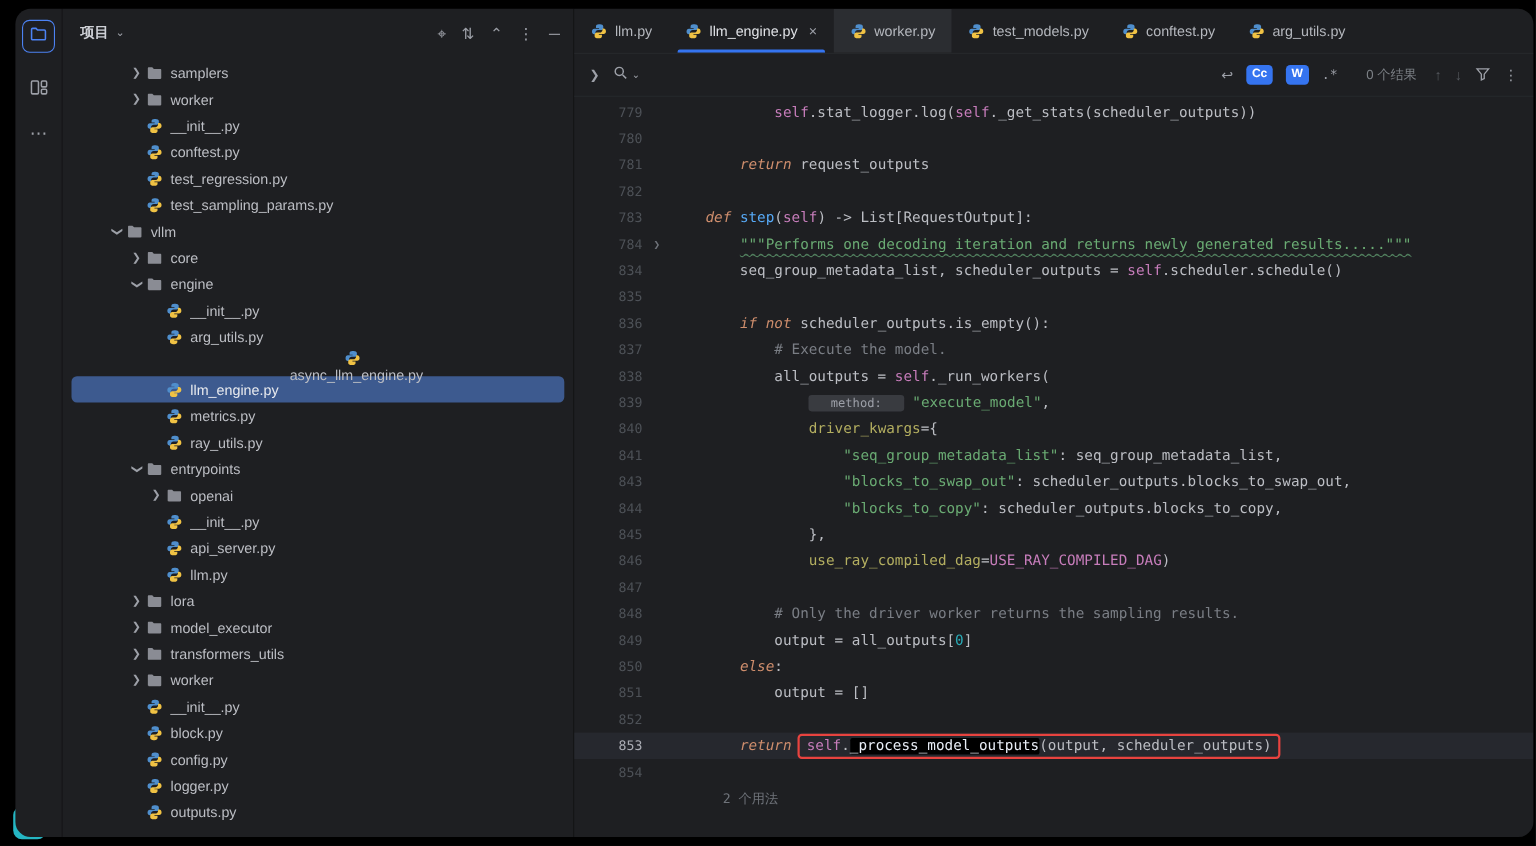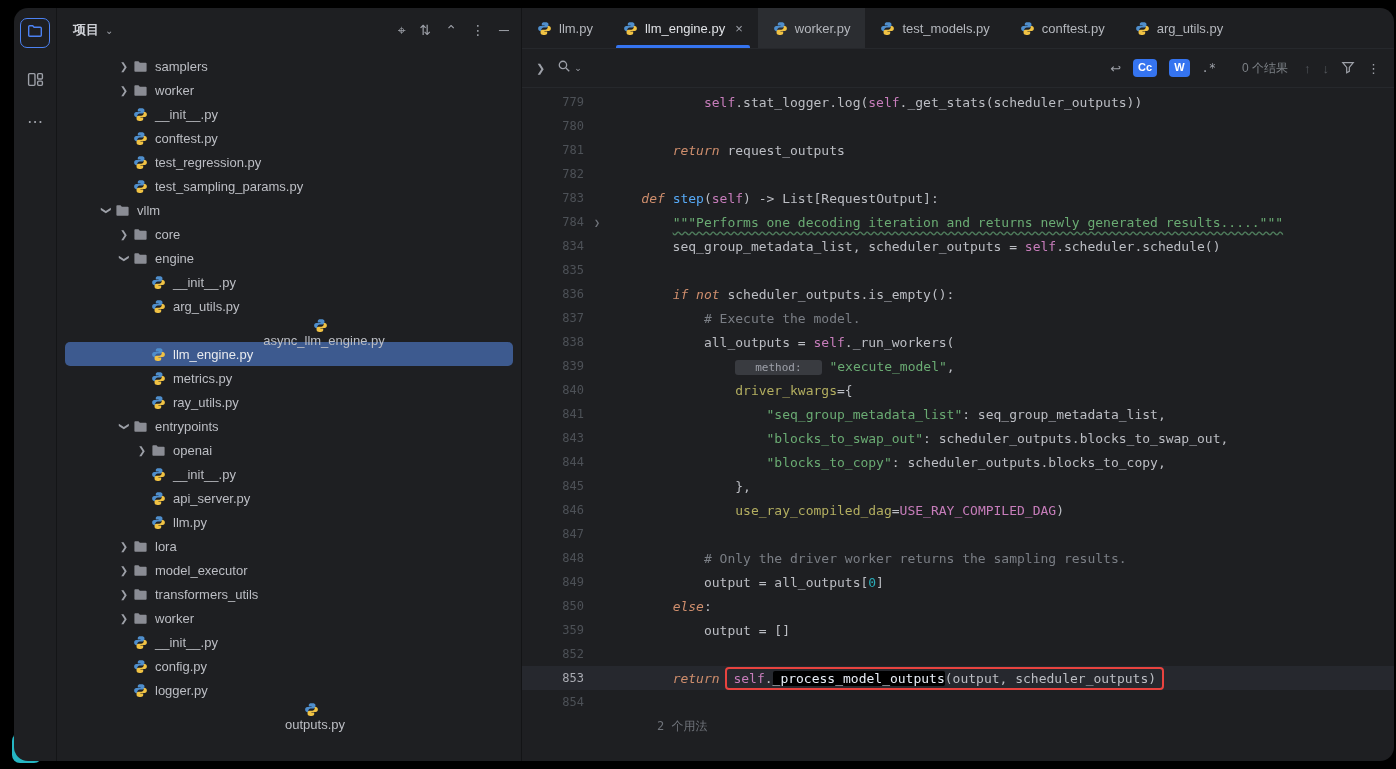--- a/index.html
+++ b/index.html
@@ -358,33 +358,43 @@
           <span class="tlabel">__init__.py</span>
         </div>
         <div class="tree-row" style="padding-left: 50px;">
           <span class="chev"></span>
           <span class="ticon">
             <svg width="15" height="15" viewBox="0 0 16 16">
               <path fill="#4f8ecc" d="M7.9 1.2c-1.7 0-2.8.7-2.8 2v1.5h3v.7H3.5C2.1 5.4 1.2 6.5 1.2 8.1s.9 2.7 2.3 2.7h1.1V9.3c0-1.4 1.2-2.5 2.6-2.5h2.9c1.2 0 2.1-1 2.1-2.1V3.2c0-1.3-1.5-2-3.1-2z"></path>
               <path fill="#f0c244" d="M8.1 14.8c1.7 0 2.8-.7 2.8-2v-1.5h-3v-.7h4.6c1.4 0 2.3-1.1 2.3-2.7s-.9-2.7-2.3-2.7h-1.1v1.5c0 1.4-1.2 2.5-2.6 2.5H5.9c-1.2 0-2.1 1-2.1 2.1v1.5c0 1.3 1.5 2 3.1 2z"></path>
             </svg>
           </span>
+          <span class="tlabel">block.py</span>
+        </div>
+        <div class="tree-row" style="padding-left: 50px;">
+          <span class="chev"></span>
+          <span class="ticon">
+            <svg width="15" height="15" viewBox="0 0 16 16">
+              <path fill="#4f8ecc" d="M7.9 1.2c-1.7 0-2.8.7-2.8 2v1.5h3v.7H3.5C2.1 5.4 1.2 6.5 1.2 8.1s.9 2.7 2.3 2.7h1.1V9.3c0-1.4 1.2-2.5 2.6-2.5h2.9c1.2 0 2.1-1 2.1-2.1V3.2c0-1.3-1.5-2-3.1-2z"></path>
+              <path fill="#f0c244" d="M8.1 14.8c1.7 0 2.8-.7 2.8-2v-1.5h-3v-.7h4.6c1.4 0 2.3-1.1 2.3-2.7s-.9-2.7-2.3-2.7h-1.1v1.5c0 1.4-1.2 2.5-2.6 2.5H5.9c-1.2 0-2.1 1-2.1 2.1v1.5c0 1.3 1.5 2 3.1 2z"></path>
+            </svg>
+          </span>
           <span class="tlabel">config.py</span>
         </div>
         <div class="tree-row" style="padding-left: 50px;">
           <span class="chev"></span>
           <span class="ticon">
             <svg width="15" height="15" viewBox="0 0 16 16">
               <path fill="#4f8ecc" d="M7.9 1.2c-1.7 0-2.8.7-2.8 2v1.5h3v.7H3.5C2.1 5.4 1.2 6.5 1.2 8.1s.9 2.7 2.3 2.7h1.1V9.3c0-1.4 1.2-2.5 2.6-2.5h2.9c1.2 0 2.1-1 2.1-2.1V3.2c0-1.3-1.5-2-3.1-2z"></path>
               <path fill="#f0c244" d="M8.1 14.8c1.7 0 2.8-.7 2.8-2v-1.5h-3v-.7h4.6c1.4 0 2.3-1.1 2.3-2.7s-.9-2.7-2.3-2.7h-1.1v1.5c0 1.4-1.2 2.5-2.6 2.5H5.9c-1.2 0-2.1 1-2.1 2.1v1.5c0 1.3 1.5 2 3.1 2z"></path>
             </svg>
           </span>
           <span class="tlabel">logger.py</span>
         </div>
-        <div class="tree-row" style="padding-left: 50px; flex-direction: column;">
+        <div class="tree-row" style="padding-left: 50px;">
           <span class="chev"></span>
           <span class="ticon">
             <svg width="15" height="15" viewBox="0 0 16 16">
               <path fill="#4f8ecc" d="M7.9 1.2c-1.7 0-2.8.7-2.8 2v1.5h3v.7H3.5C2.1 5.4 1.2 6.5 1.2 8.1s.9 2.7 2.3 2.7h1.1V9.3c0-1.4 1.2-2.5 2.6-2.5h2.9c1.2 0 2.1-1 2.1-2.1V3.2c0-1.3-1.5-2-3.1-2z"></path>
               <path fill="#f0c244" d="M8.1 14.8c1.7 0 2.8-.7 2.8-2v-1.5h-3v-.7h4.6c1.4 0 2.3-1.1 2.3-2.7s-.9-2.7-2.3-2.7h-1.1v1.5c0 1.4-1.2 2.5-2.6 2.5H5.9c-1.2 0-2.1 1-2.1 2.1v1.5c0 1.3 1.5 2 3.1 2z"></path>
             </svg>
           </span>
           <span class="tlabel">outputs.py</span>
         </div>
       </div>
@@ -495,21 +505,21 @@
           <div class="crow"><span class="ln">840</span><span class="fold"></span><span class="ctext"><span class="tk plain">                </span><span class="tk named">driver_kwargs</span><span class="tk plain">={</span></span></div>
           <div class="crow"><span class="ln">841</span><span class="fold"></span><span class="ctext"><span class="tk plain">                    </span><span class="tk str">"seq_group_metadata_list"</span><span class="tk plain">: seq_group_metadata_list,</span></span></div>
           <div class="crow"><span class="ln">843</span><span class="fold"></span><span class="ctext"><span class="tk plain">                    </span><span class="tk str">"blocks_to_swap_out"</span><span class="tk plain">: scheduler_outputs.blocks_to_swap_out,</span></span></div>
           <div class="crow"><span class="ln">844</span><span class="fold"></span><span class="ctext"><span class="tk plain">                    </span><span class="tk str">"blocks_to_copy"</span><span class="tk plain">: scheduler_outputs.blocks_to_copy,</span></span></div>
           <div class="crow"><span class="ln">845</span><span class="fold"></span><span class="ctext"><span class="tk plain">                },</span></span></div>
           <div class="crow"><span class="ln">846</span><span class="fold"></span><span class="ctext"><span class="tk plain">                </span><span class="tk named">use_ray_compiled_dag</span><span class="tk plain">=</span><span class="tk const">USE_RAY_COMPILED_DAG</span><span class="tk plain">)</span></span></div>
           <div class="crow"><span class="ln">847</span><span class="fold"></span><span class="ctext"></span></div>
           <div class="crow"><span class="ln">848</span><span class="fold"></span><span class="ctext"><span class="tk plain">            </span><span class="tk com"># Only the driver worker returns the sampling results.</span></span></div>
           <div class="crow"><span class="ln">849</span><span class="fold"></span><span class="ctext"><span class="tk plain">            output = all_outputs[</span><span class="tk num">0</span><span class="tk plain">]</span></span></div>
           <div class="crow"><span class="ln">850</span><span class="fold"></span><span class="ctext"><span class="tk plain">        </span><span class="tk kw">else</span><span class="tk plain">:</span></span></div>
-          <div class="crow"><span class="ln">359</span><span class="fold"></span><span class="ctext"><span class="tk plain">            output = []</span></span></div>
+          <div class="crow"><span class="ln">851</span><span class="fold"></span><span class="ctext"><span class="tk plain">            output = []</span></span></div>
           <div class="crow"><span class="ln">852</span><span class="fold"></span><span class="ctext"></span></div>
           <div class="crow current"><span class="ln">853</span><span class="fold"></span><span class="ctext"><span class="tk plain">        </span><span class="tk kw">return </span><span class="tg redbox"><span class="tk self">self</span><span class="tk plain">.</span><span class="tk selhl">_process_model_outputs</span><span class="tk plain">(output, scheduler_outputs)</span></span></span></div>
           <div class="crow"><span class="ln">854</span><span class="fold"></span><span class="ctext"></span></div>
           <div class="crow"><span class="ln"></span><span class="fold"></span><span class="ctext"><span class="tk plain">      </span><span class="tk usage">2 个用法</span></span></div>
         </div>
     </div>
   </div>
 </div>
 
 </body></html>

